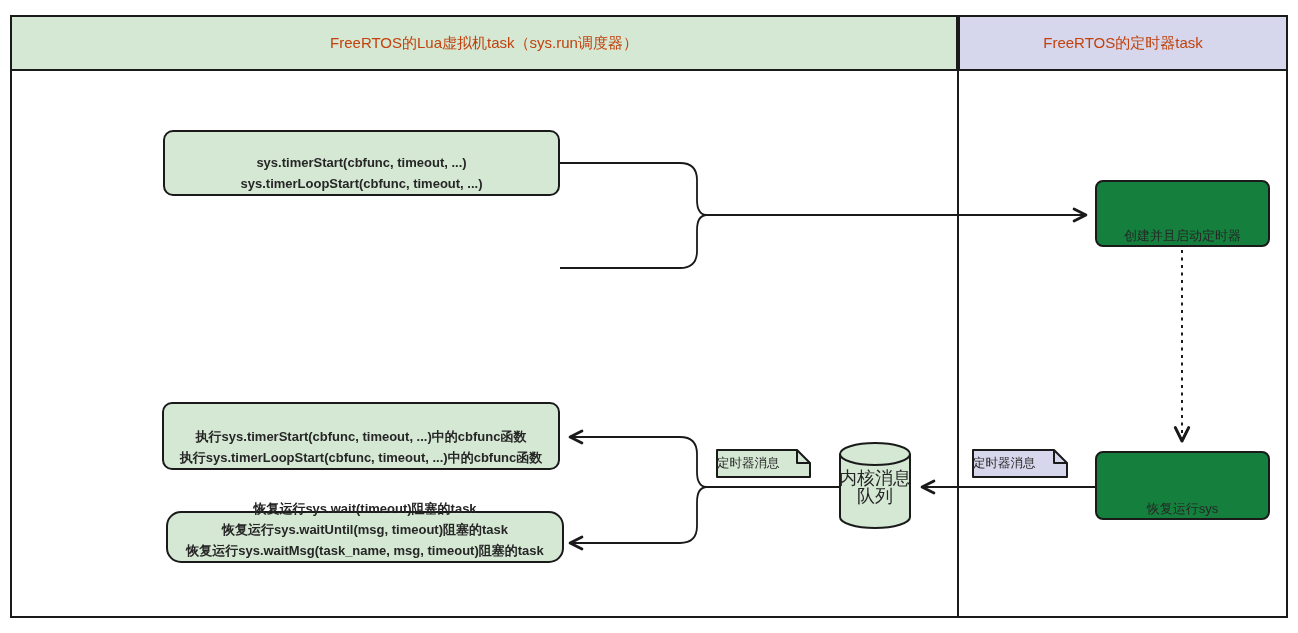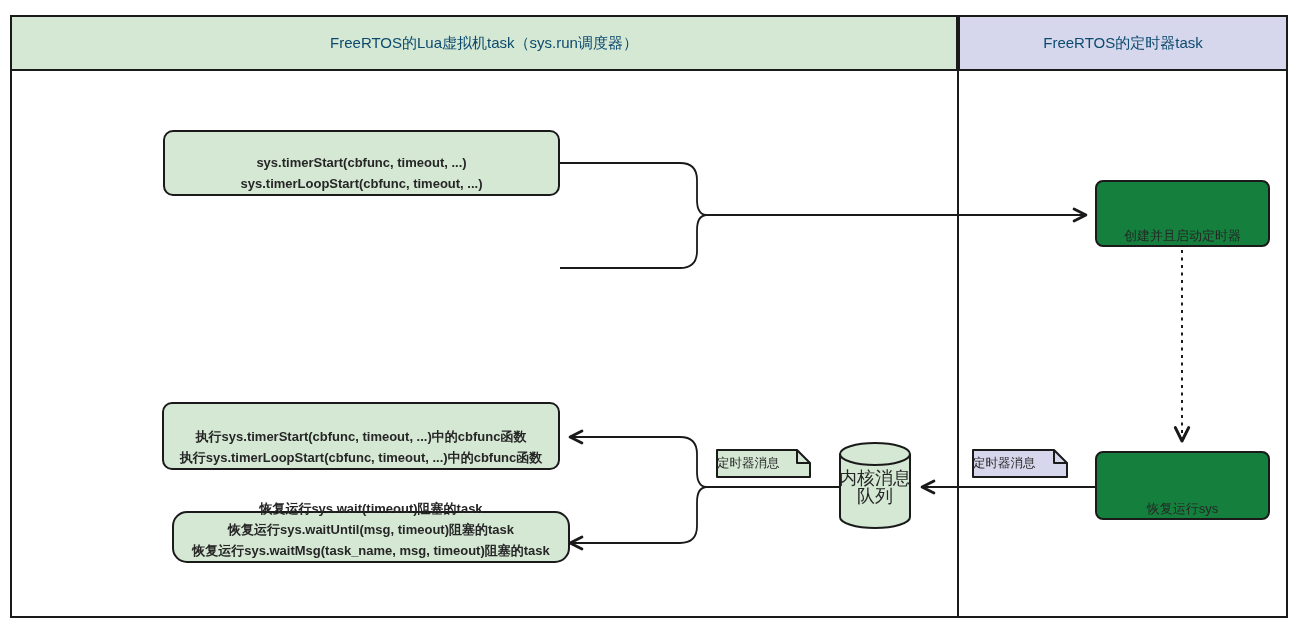--- a/index.html
+++ b/index.html
@@ -1,21 +1,21 @@
 <!DOCTYPE html>
 <html><head>
 <meta charset="utf-8">
 <style>
   html,body{margin:0;padding:0;background:#ffffff;}
   body{width:1298px;height:633px;font-family:"Liberation Sans","DejaVu Sans",sans-serif;color:#262626;}
   .canvas{position:relative;width:1298px;height:633px;overflow:hidden;}
   .wires{position:absolute;left:0;top:0;width:1298px;height:633px;pointer-events:none;}
 
   .frame{position:absolute;left:10px;top:15px;width:1278px;height:603px;border:2px solid #1a1a1a;box-sizing:border-box;background:transparent;}
-  .lane-header{position:absolute;top:15px;height:56px;box-sizing:border-box;border:2px solid #1a1a1a;display:flex;align-items:center;justify-content:center;font-size:15px;color:#0c4a6e;}
+  .lane-header{position:absolute;top:15px;height:56px;box-sizing:border-box;border:2px solid #1a1a1a;display:flex;align-items:center;justify-content:center;font-size:15px;color:#c2410c;}
   .lane-header.left{left:10px;width:948px;background:#d5e8d4;}
   .lane-header.right{left:958px;width:330px;background:#d6d7ec;}
   .lane-divider{position:absolute;left:957px;top:15px;width:2px;height:603px;background:#1a1a1a;}
 
   .node{position:absolute;box-sizing:border-box;border:2px solid #1a1a1a;display:flex;flex-direction:column;align-items:center;justify-content:flex-end;text-align:center;}
   .node.green{background:#d5e8d4;border-radius:10px;font-weight:700;font-size:13px;line-height:21px;}
   .node.lavender{background:#15803d;border-radius:8px;font-size:13px;}
   .node span{display:block;white-space:nowrap;}
 
   .overlay-label{position:absolute;display:flex;flex-direction:column;align-items:center;justify-content:center;text-align:center;font-size:18px;line-height:18px;pointer-events:none;}
@@ -79,21 +79,21 @@
     <span>sys.timerStart(cbfunc, timeout, ...)</span>
     <span>sys.timerLoopStart(cbfunc, timeout, ...)</span>
   </div>
 
 
   <div class="node green" style="left:162px;top:402px;width:398px;height:68px;">
     <span>执行sys.timerStart(cbfunc, timeout, ...)中的cbfunc函数</span>
     <span>执行sys.timerLoopStart(cbfunc, timeout, ...)中的cbfunc函数</span>
   </div>
 
-  <div class="node green" style="left:172px;top:511px;width:398px;height:52px;border-radius:15px;">
+  <div class="node green" style="left:166px;top:511px;width:398px;height:52px;border-radius:15px;">
     <span>恢复运行sys.wait(timeout)阻塞的task</span>
     <span>恢复运行sys.waitUntil(msg, timeout)阻塞的task</span>
     <span>恢复运行sys.waitMsg(task_name, msg, timeout)阻塞的task</span>
   </div>
 
   <div class="node lavender" style="left:1095px;top:180px;width:175px;height:67px;">
     <span>创建并且启动定时器</span>
   </div>
 
   <div class="node lavender" style="left:1095px;top:451px;width:175px;height:69px;">

